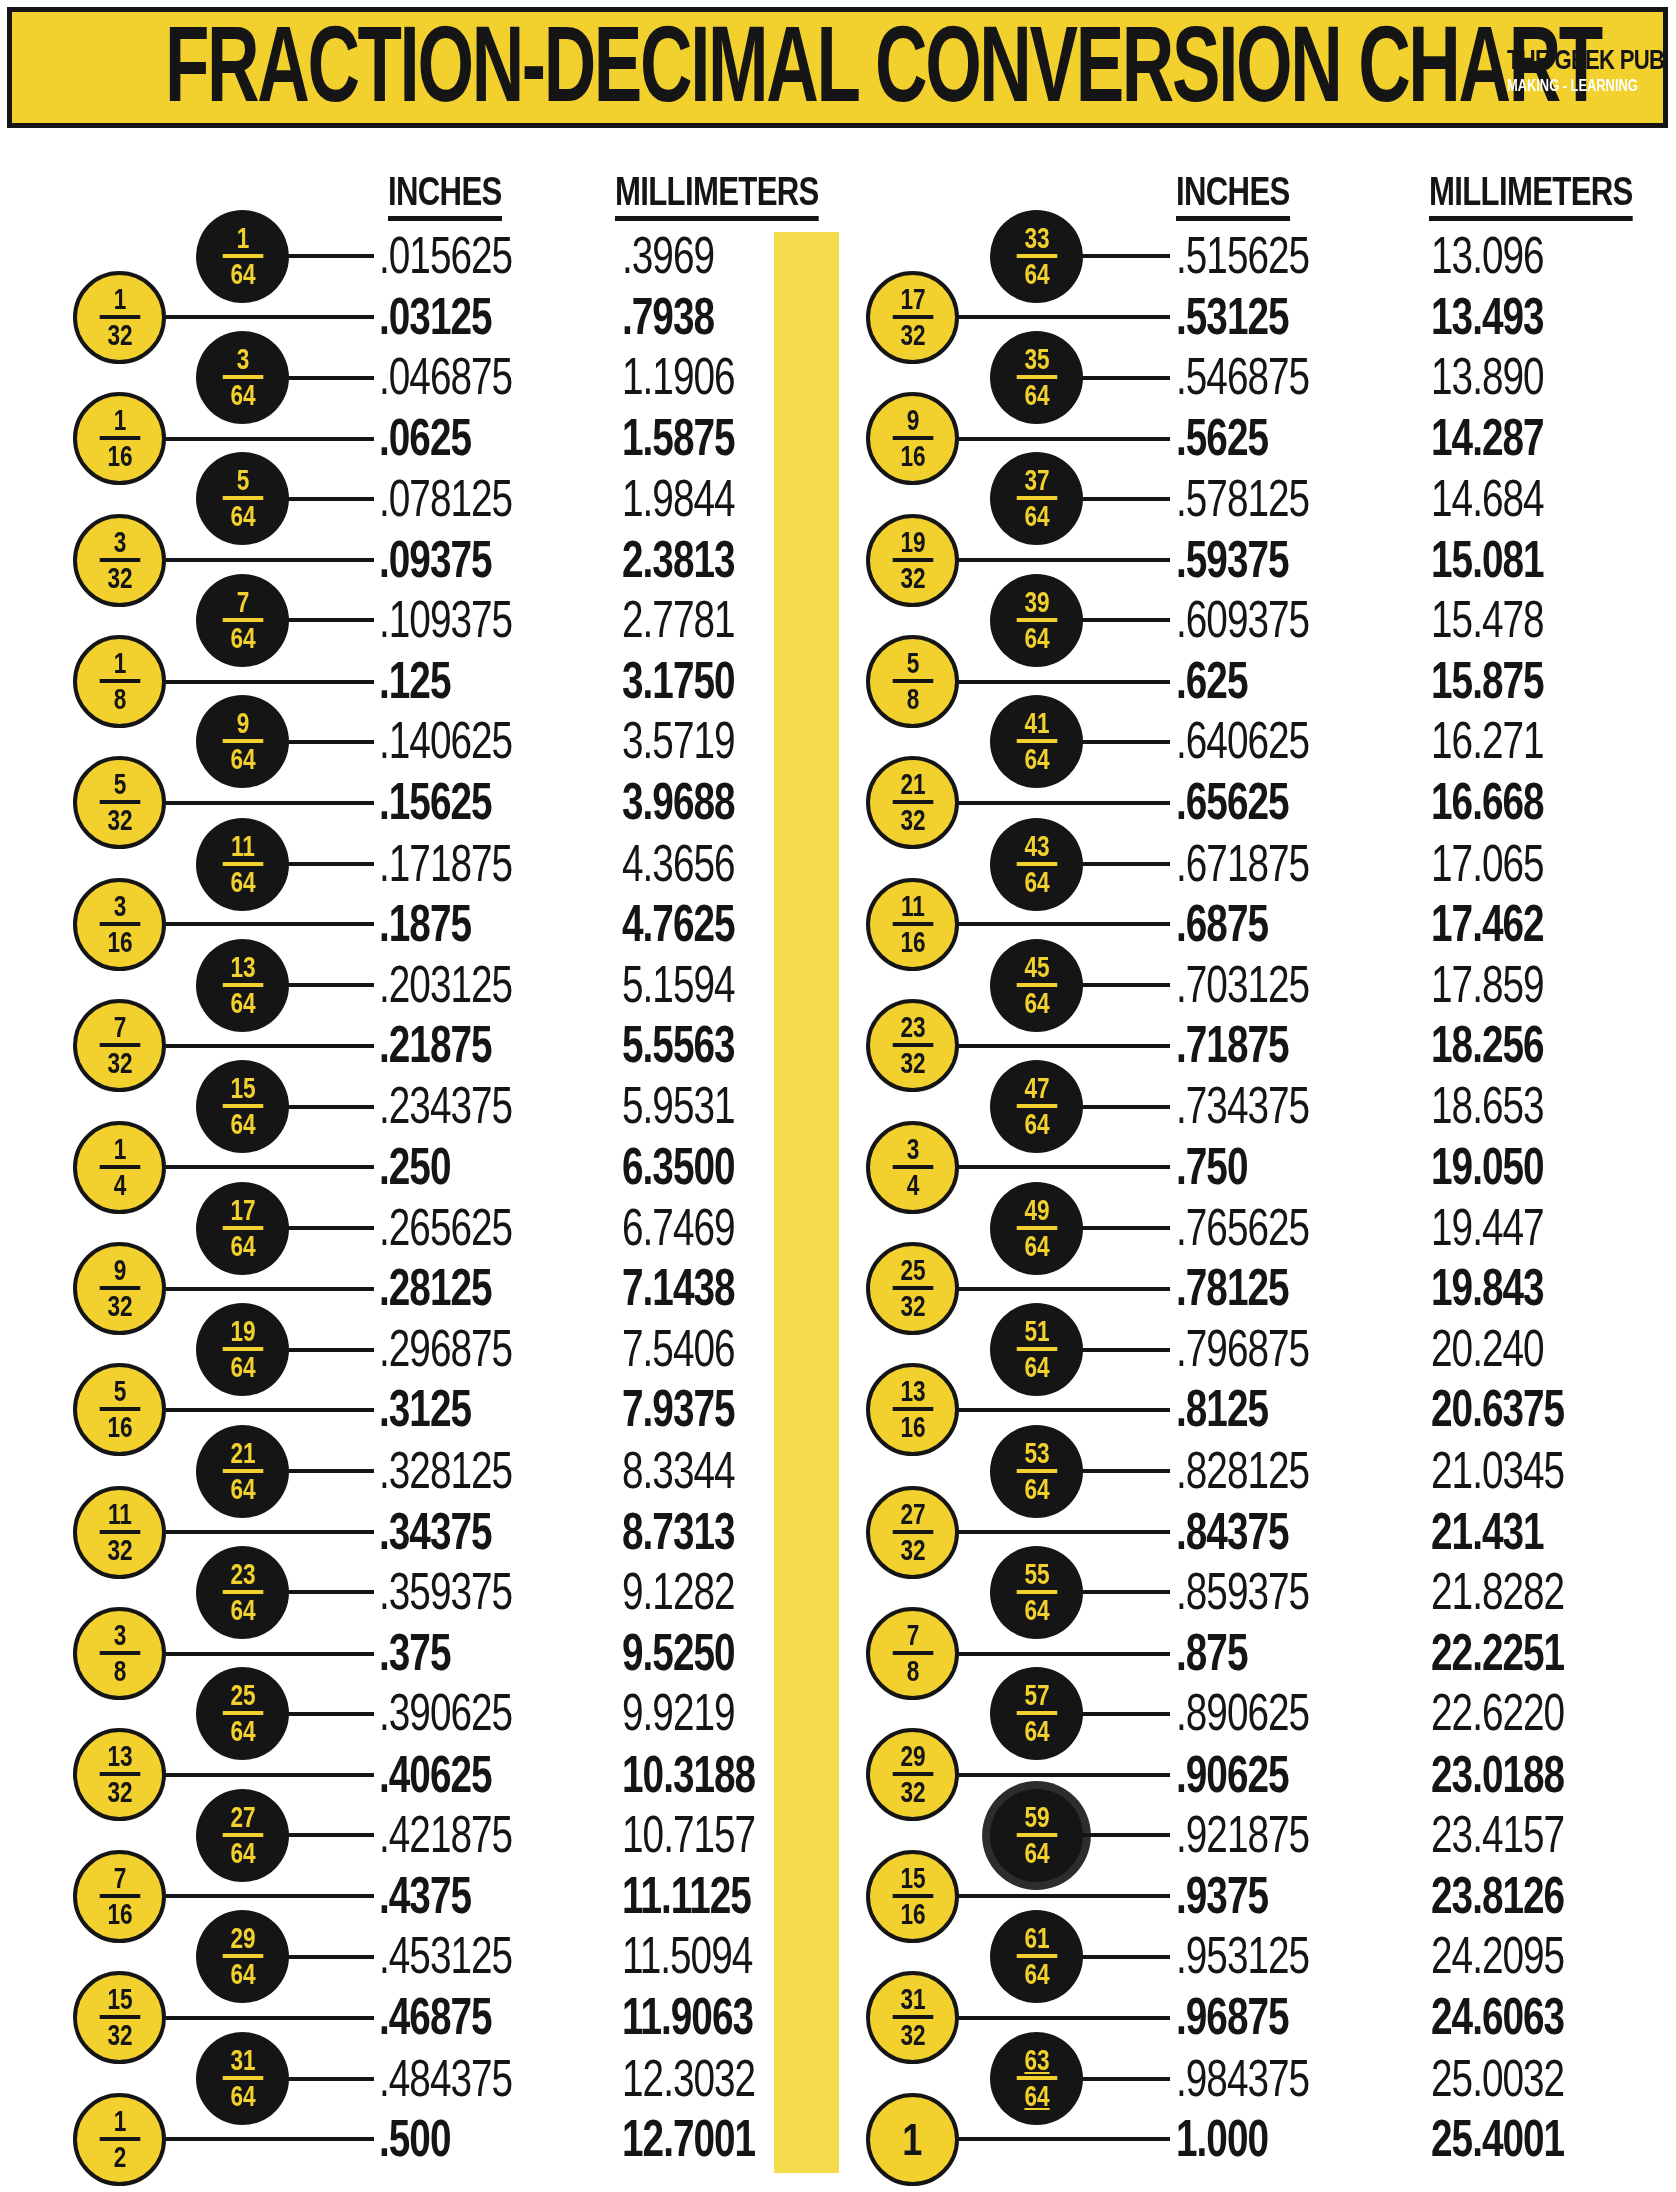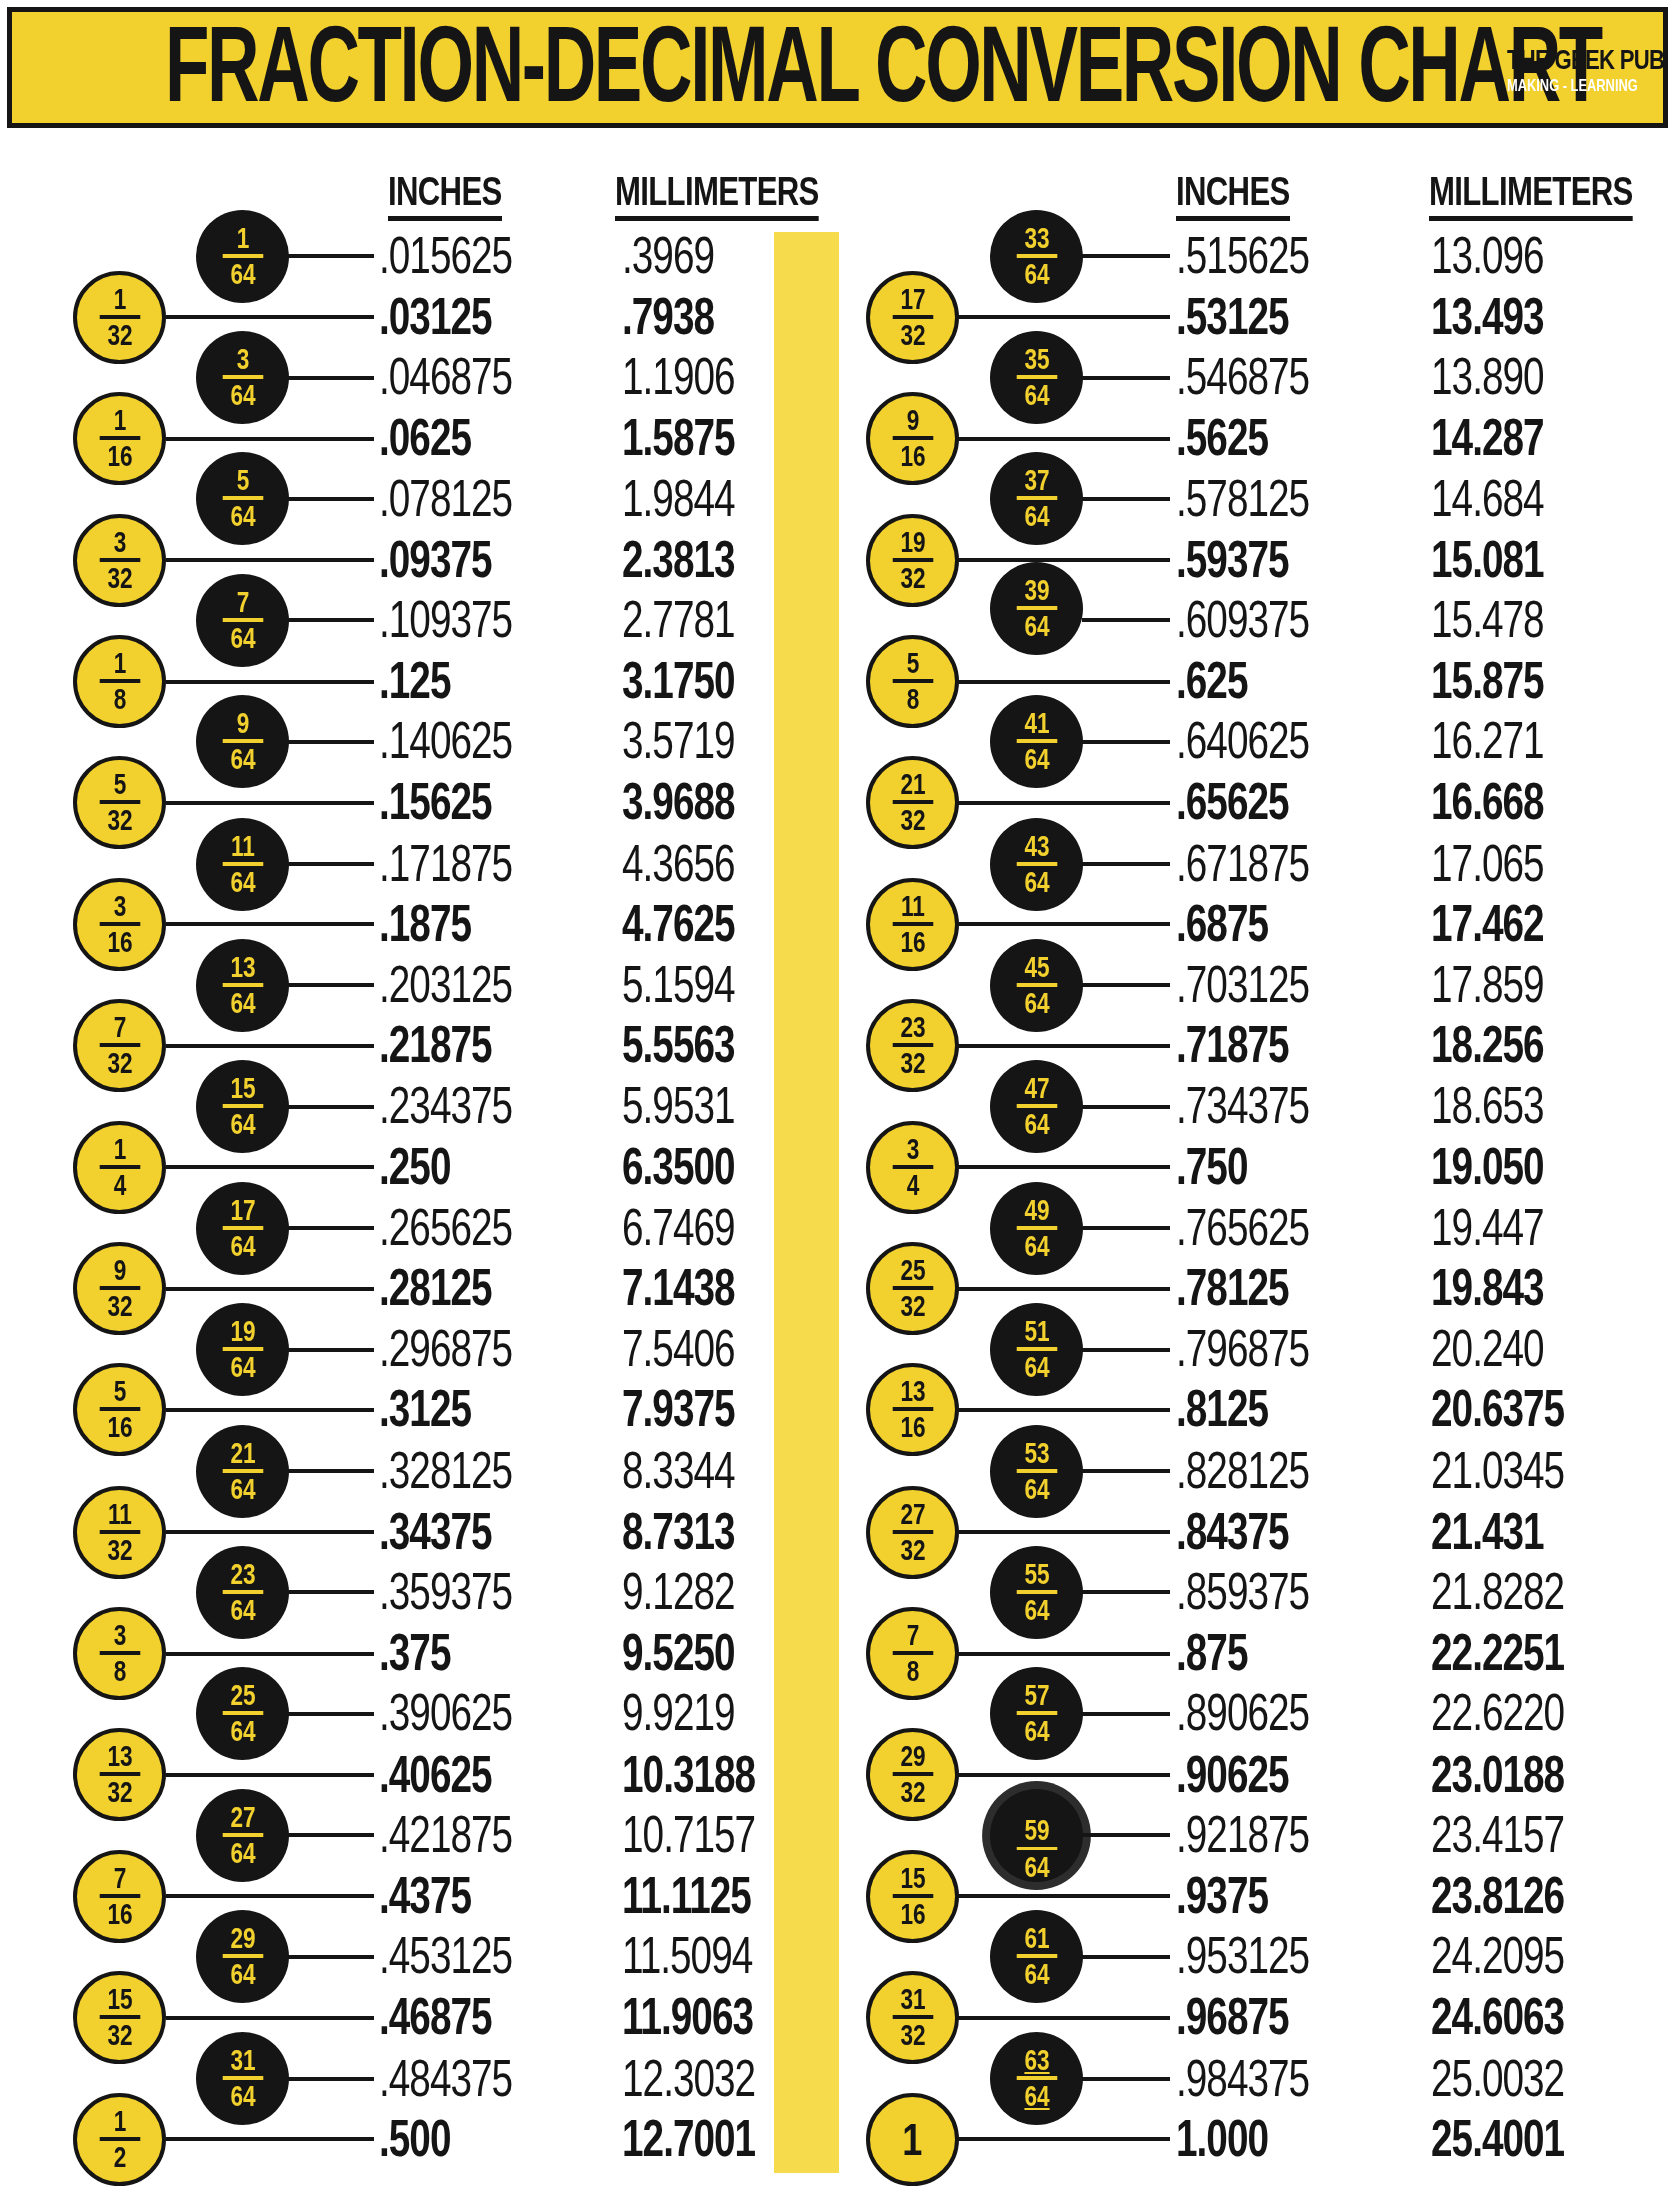--- a/index.html
+++ b/index.html
@@ -453,21 +453,21 @@
     <div class="circle yellow" style="left: 866px; top: 514px;">
       <div class="frac">
         <div>19</div>
         <div class="bar"></div>
         <div>32</div>
       </div>
     </div>
     <div class="hline" style="left: 958px; top: 558px; width: 212px;"></div>
     <div class="val b" style="left: 1176px; top: 534px;">.59375</div>
     <div class="val b" style="left: 1431px; top: 534px;">15.081</div>
-    <div class="circle black" style="left: 990px; top: 562px;">
+    <div class="circle black" style="left: 990px; top: 574px;">
       <div class="frac">
         <div>39</div>
         <div class="bar"></div>
         <div>64</div>
       </div>
     </div>
     <div class="hline" style="left: 1082px; top: 618px; width: 88px;"></div>
     <div class="val" style="left: 1176px; top: 594px;">.609375</div>
     <div class="val" style="left: 1431px; top: 594px;">15.478</div>
     <div class="circle yellow" style="left: 866px; top: 635px;">
@@ -653,21 +653,21 @@
     <div class="circle yellow" style="left: 866px; top: 1728px;">
       <div class="frac">
         <div>29</div>
         <div class="bar"></div>
         <div>32</div>
       </div>
     </div>
     <div class="hline" style="left: 958px; top: 1773px; width: 212px;"></div>
     <div class="val b" style="left: 1176px; top: 1749px;">.90625</div>
     <div class="val b" style="left: 1431px; top: 1749px;">23.0188</div>
-    <div class="circle black ring" style="left: 990px; top: 1789px; align-items: flex-end;">
+    <div class="circle black ring" style="left: 990px; top: 1789px;">
       <div class="frac">
         <div>59</div>
         <div class="bar"></div>
         <div>64</div>
       </div>
     </div>
     <div class="hline" style="left: 1082px; top: 1833px; width: 88px;"></div>
     <div class="val" style="left: 1176px; top: 1809px;">.921875</div>
     <div class="val" style="left: 1431px; top: 1809px;">23.4157</div>
     <div class="circle yellow" style="left: 866px; top: 1850px;">

